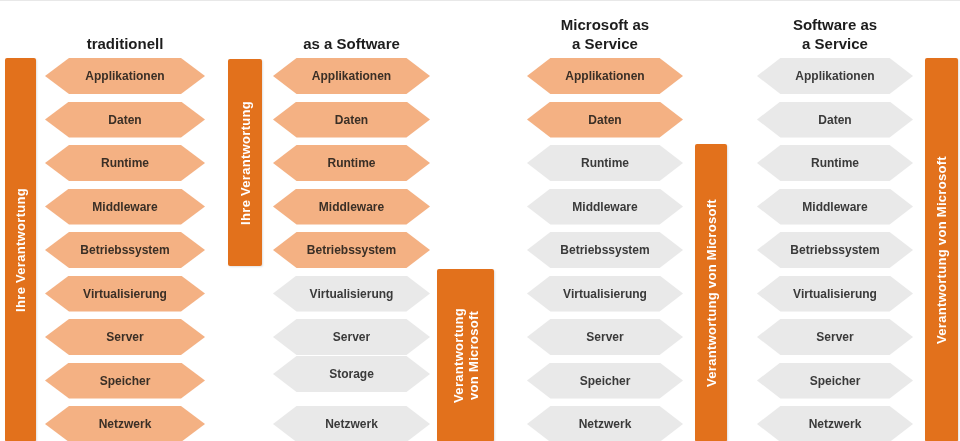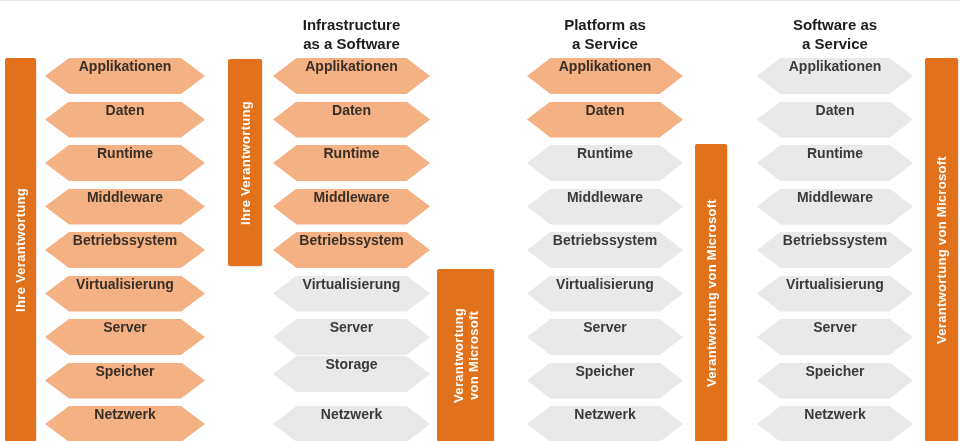--- a/index.html
+++ b/index.html
@@ -63,23 +63,23 @@
   .hex-row {
     position: absolute;
     left: 0; width: 100%;
     height: 36px;
   }
   .hex {
     width: 100%;
     height: 100%;
     clip-path: polygon(0% 50%, 15% 0%, 85% 0%, 100% 50%, 85% 100%, 15% 100%);
     display: flex;
-    align-items: flex-start;
+    align-items: center;
     justify-content: center;
-    font-size: 14px;
+    font-size: 12px;
     font-weight: 600;
     filter: drop-shadow(1px 2px 1px rgba(0,0,0,0.18));
   }
   .hex.owner-you       { background: #F4B183; color: #3a2f26; }
   .hex.owner-microsoft { background: #E9E9E9; color: #3a3a3a; }
 </style>
 </head>
 <body>
 
 <div class="canvas">
@@ -100,20 +100,23 @@
   <div class="bar" id="bar-paas-right">
     <span class="vtext">Verantwortung von Microsoft</span>
   </div>
 
   <div class="bar" id="bar-saas-right">
     <span class="vtext">Verantwortung von Microsoft</span>
   </div>
 
   <div id="columns-root">
       <div class="column" style="left: 45px; width: 160px;">
+        <div class="col-title">
+          <div>traditionell</div>
+        </div>
         <div class="hex-row" style="top: 57px;">
           <div class="hex owner-you">
             <span>Applikationen</span>
           </div>
         </div>
         <div class="hex-row" style="top: 100.5px;">
           <div class="hex owner-you">
             <span>Daten</span>
           </div>
         </div>
@@ -148,21 +151,20 @@
           </div>
         </div>
         <div class="hex-row" style="top: 405px;">
           <div class="hex owner-you">
             <span>Netzwerk</span>
           </div>
         </div>
       </div>
       <div class="column" style="left: 273px; width: 157px;">
         <div class="col-title">
-          <div>Infrastructure</div>
           <div>as a Software</div>
         </div>
         <div class="hex-row" style="top: 57px;">
           <div class="hex owner-you">
             <span>Applikationen</span>
           </div>
         </div>
         <div class="hex-row" style="top: 100.5px;">
           <div class="hex owner-you">
             <span>Daten</span>
@@ -199,21 +201,21 @@
           </div>
         </div>
         <div class="hex-row" style="top: 405px;">
           <div class="hex owner-microsoft">
             <span>Netzwerk</span>
           </div>
         </div>
       </div>
       <div class="column" style="left: 527px; width: 156px;">
         <div class="col-title">
-          <div>Platform as</div>
+          <div>Microsoft as</div>
           <div>a Service</div>
         </div>
         <div class="hex-row" style="top: 57px;">
           <div class="hex owner-you">
             <span>Applikationen</span>
           </div>
         </div>
         <div class="hex-row" style="top: 100.5px;">
           <div class="hex owner-you">
             <span>Daten</span>

